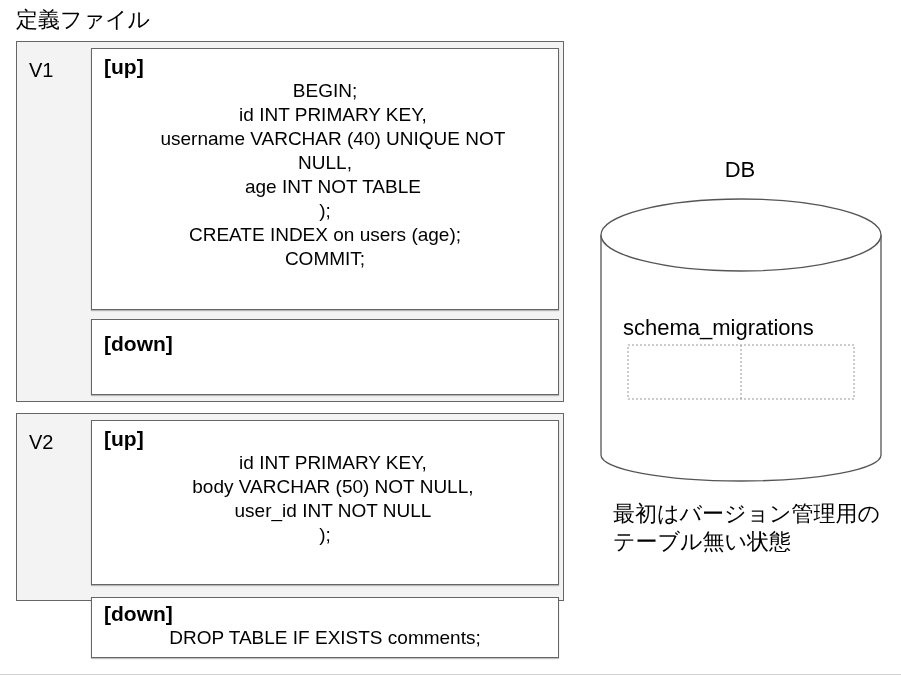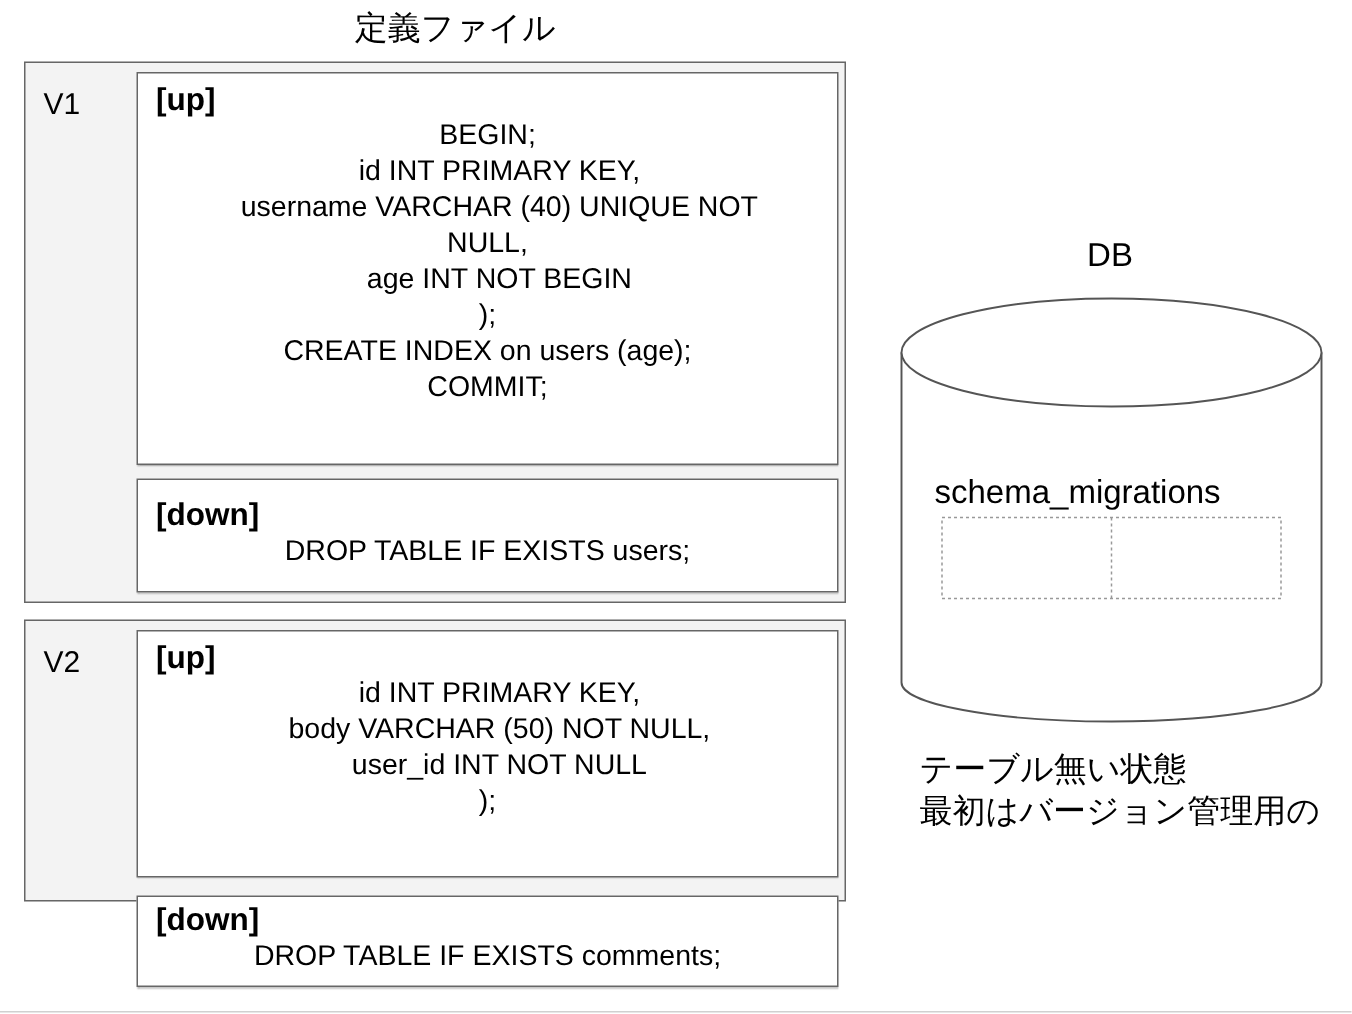--- a/index.html
+++ b/index.html
@@ -3,22 +3,22 @@
   <meta charset="utf-8">
   <style>
     html, body { margin: 0; padding: 0; }
     body {
       width: 901px; height: 676px; position: relative; overflow: hidden;
       background: #ffffff;
       font-family: "Liberation Sans", sans-serif;
       color: #000;
     }
     .title {
-      position: absolute; left: 29px; width: 549px; top: 6px;
-      text-align: center; font-size: 22px; line-height: 28px;
+      position: absolute; left: 16px; width: 549px; top: 6px;
+      font-size: 22px; line-height: 28px;
       font-family: "DejaVu Sans", sans-serif;
     }
     .version-box {
       position: absolute; left: 16px; width: 548px;
       background: #f3f3f3; border: 1px solid #666;
       box-sizing: border-box;
     }
     .version-label {
       position: absolute; left: 12px; top: 16px;
       font-size: 20px; line-height: 24px;
@@ -58,29 +58,28 @@
 
 <div class="version-box" style="top:41px; height:361px;">
   <div class="version-label">V1</div>
 
   <div class="code-box" style="top:6px; height:262px;">
     <span class="code-head">[up]</span>
     <span class="code-line">BEGIN;</span>
     <span class="code-line">   id INT PRIMARY KEY,</span>
     <span class="code-line">   username VARCHAR (40) UNIQUE NOT</span>
     <span class="code-line">NULL,</span>
-    <span class="code-line">   age INT NOT BEGIN</span>
+    <span class="code-line">   age INT NOT TABLE</span>
     <span class="code-line">);</span>
     <span class="code-line">CREATE INDEX on users (age);</span>
     <span class="code-line">COMMIT;</span>
   </div>
 
   <div class="code-box" style="top:277px; height:76px; padding-top:12px;">
     <span class="code-head">[down]</span>
-    <span class="code-line">DROP TABLE IF EXISTS users;</span>
   </div>
 </div>
 
 <div class="version-box" style="top:413px; height:188px;">
   <div class="version-label">V2</div>
 
   <div class="code-box" style="top:6px; height:165px;">
     <span class="code-head">[up]</span>
     <span class="code-line">   id INT PRIMARY KEY,</span>
     <span class="code-line">   body VARCHAR (50) NOT NULL,</span>
@@ -100,17 +99,17 @@
   <path d="M3,42 L3,262 A140,26 0 0 0 283,262 L283,42" fill="#fff" stroke="#555" stroke-width="1.3"></path>
   <ellipse cx="143" cy="42" rx="140" ry="36" fill="#fff" stroke="#555" stroke-width="1.3"></ellipse>
 
   <rect x="30" y="152" width="226" height="54" fill="none" stroke="#999" stroke-width="1" stroke-dasharray="2,2"></rect>
   <line x1="143" y1="152" x2="143" y2="206" stroke="#999" stroke-width="1" stroke-dasharray="2,2"></line>
 </svg>
 
 <div class="db-table-label">schema_migrations</div>
 
 <div class="caption">
+  <div>最初はバージョン管理用の</div>
   <div>テーブル無い状態</div>
-  <div>最初はバージョン管理用の</div>
 </div>
 
 <div class="bottom-rule"></div>
 
 </body></html>

